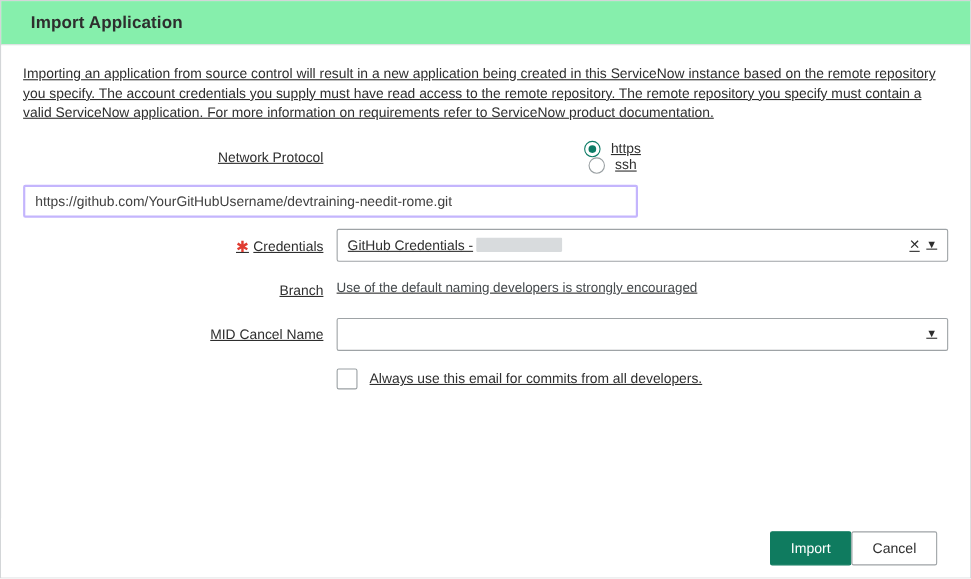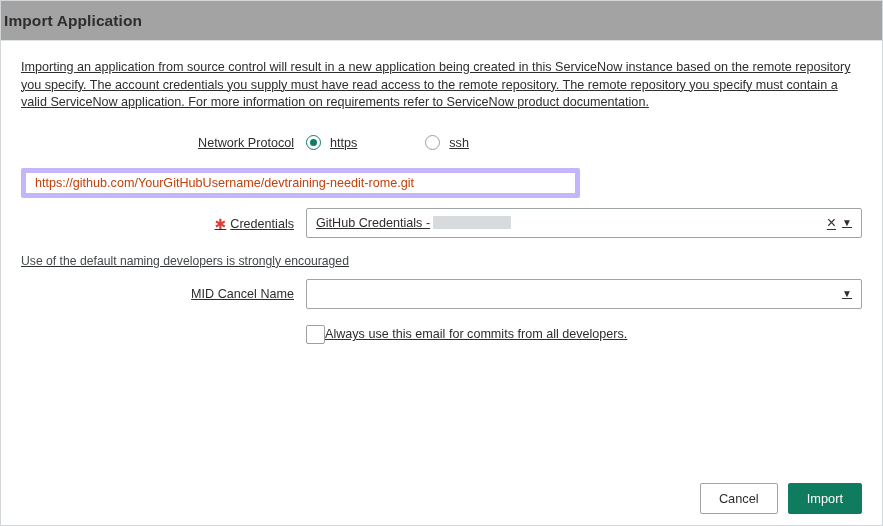--- a/index.html
+++ b/index.html
@@ -20,23 +20,23 @@
     display: flex;
     flex-direction: column;
     overflow: hidden;
     position: relative;
   }
   .dialog-header {
     height: 39px;
     min-height: 39px;
     display: flex;
     align-items: center;
-    padding: 0 3px;
+    padding: 0 27px;
     border-bottom: 1px solid #dfe2e3;
-    background: #a3a3a3;
+    background: #86efac;
   }
   .dialog-title {
     font-size: 15.5px;
     font-weight: bold;
     color: #2e2e2e;
     letter-spacing: 0.1px;
   }
   .dialog-body {
     flex: 1;
     padding: 18px 20px 0 20px;
@@ -101,21 +101,22 @@
   .form-field {
     flex: 1;
     max-width: 559px;
   }
 
   
   .radio-group {
     display: flex;
     align-items: center;
     height: 30px;
-    gap: 14px;
+    gap: 0;
+    flex-direction: column;
   }
   .radio-opt {
     display: flex;
     align-items: center;
     margin-right: 54px;
     cursor: pointer;
   }
   .radio-circle {
     width: 15px;
     height: 15px;
@@ -143,26 +144,26 @@
     font-size: 12.6px;
     color: #2e2e2e;
     margin-left: 9px;
   }
 
   
   .text-input {
     width: 100%;
     height: 30px;
     box-sizing: border-box;
-    border: 5px solid #c4b5fd;
+    border: 2px solid #c4b5fd;
     border-radius: 2px;
     padding: 0 9px;
     font-size: 12.6px;
     font-family: "Liberation Sans", sans-serif;
-    color: #c2410c;
+    color: #404040;
     background: #ffffff;
     outline: none;
   }
   .input-hint {
     font-size: 12.2px;
     color: #44494c;
     margin-top: 4px;
     line-height: 16px;
   }
 
@@ -242,20 +243,21 @@
     height: 19px;
     border: 1px solid #9aa0a3;
     border-radius: 2px;
     background: #ffffff;
     box-sizing: border-box;
     cursor: pointer;
   }
   .checkbox-label {
     font-size: 12.6px;
     color: #2e2e2e;
+    margin-left: 11px;
   }
 
   
   .dialog-footer {
     position: absolute;
     left: 0;
     right: 0;
     bottom: 0;
     height: 54px;
     display: flex;
@@ -334,20 +336,21 @@
               <span>GitHub Credentials -</span>
               <span class="redacted"></span>
             </div>
             <span class="combo-clear">×</span>
             <span class="combo-arrow">▼</span>
           </div>
         </div>
       </div>
 
       <div class="form-row">
+        <div class="form-label">Branch</div>
         <div class="form-field">
           <div class="input-hint">Use of the default naming developers is strongly encouraged</div>
         </div>
       </div>
 
       <div class="form-row">
         <div class="form-label">MID Cancel Name</div>
         <div class="form-field">
           <div class="select-box">
             <span class="select-arrow">▼</span>
@@ -358,17 +361,17 @@
 
       <div class="checkbox-row">
         <span class="checkbox-box"></span>
         <span class="checkbox-label">Always use this email for commits from all developers.</span>
       </div>
 
     </div>
   </div>
 
   <div class="dialog-footer">
+    <button class="btn btn-primary">Import</button>
     <button class="btn btn-secondary">Cancel</button>
-    <button class="btn btn-primary">Import</button>
   </div>
 
 </div>
 
 </body></html>

